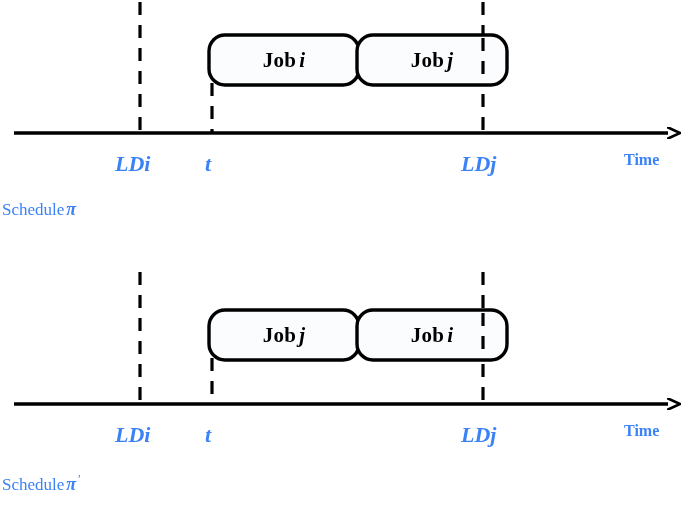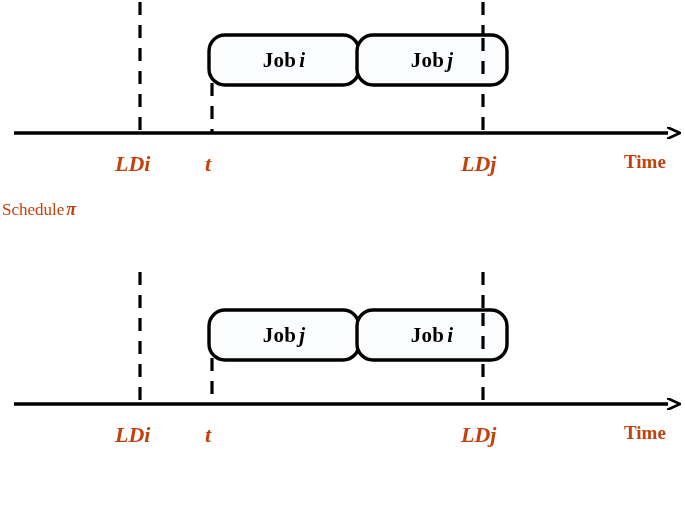--- a/index.html
+++ b/index.html
@@ -26,21 +26,21 @@
     left: 0;
     top: 0;
     width: 685px;
     height: 516px;
     display: block;
   }
   
   .lbl {
     position: absolute;
     white-space: nowrap;
-    color: #c2410c;
+    color: #3b82f6;
     line-height: 1;
   }
   .job-label {
     font-family: "Liberation Serif", "DejaVu Serif", serif;
     font-weight: bold;
     font-size: 21px;
     letter-spacing: 0.3px;
   }
   .job-label .var {
     font-style: italic;
@@ -53,21 +53,21 @@
     font-style: italic;
     font-size: 22px;
   }
   .tick-label.plain-t {
     font-weight: bold;
   }
   .axis-name {
     font-family: "Liberation Serif", "DejaVu Serif", serif;
     font-weight: bold;
     font-style: normal;
-    font-size: 19px;
+    font-size: 16px;
   }
   .caption {
     font-family: "Liberation Serif", "DejaVu Serif", serif;
     font-weight: normal;
     font-style: normal;
     font-size: 17px;
   }
   .caption .pi {
     font-weight: bold;
     font-style: italic;
@@ -161,14 +161,15 @@
   </div>
 
   <div class="lbl tick-label" style="left:115px; top:424px;"><span>LD</span><span>i</span></div>
 
   <div class="lbl tick-label plain-t" style="left:205px; top:424px;"><span>t</span></div>
 
   <div class="lbl tick-label" style="left:461px; top:424px;"><span>LD</span><span>j</span></div>
 
   <div class="lbl axis-name" style="left:624px; top:423px;"><span>Time</span></div>
 
+  <div class="lbl caption" style="left:2px; top:472px;"><span>Schedule</span><span class="pi">π</span><span class="prime">′</span></div>
 
 </div>
 
 </body></html>

